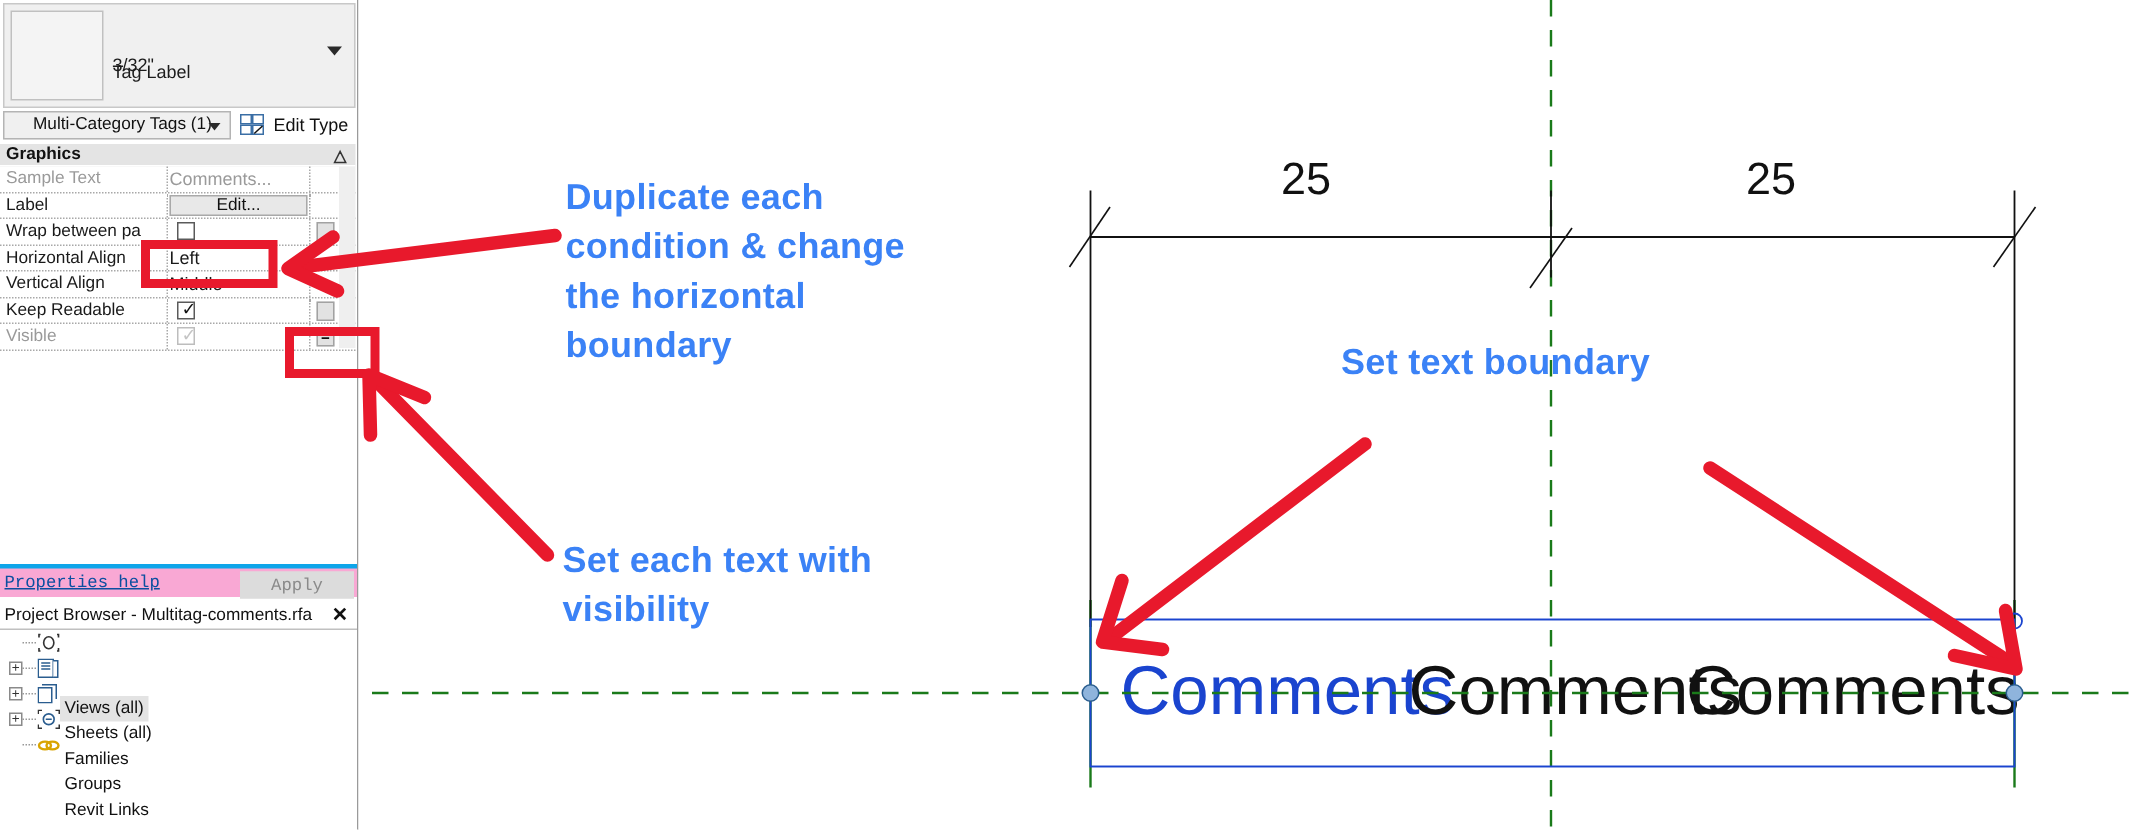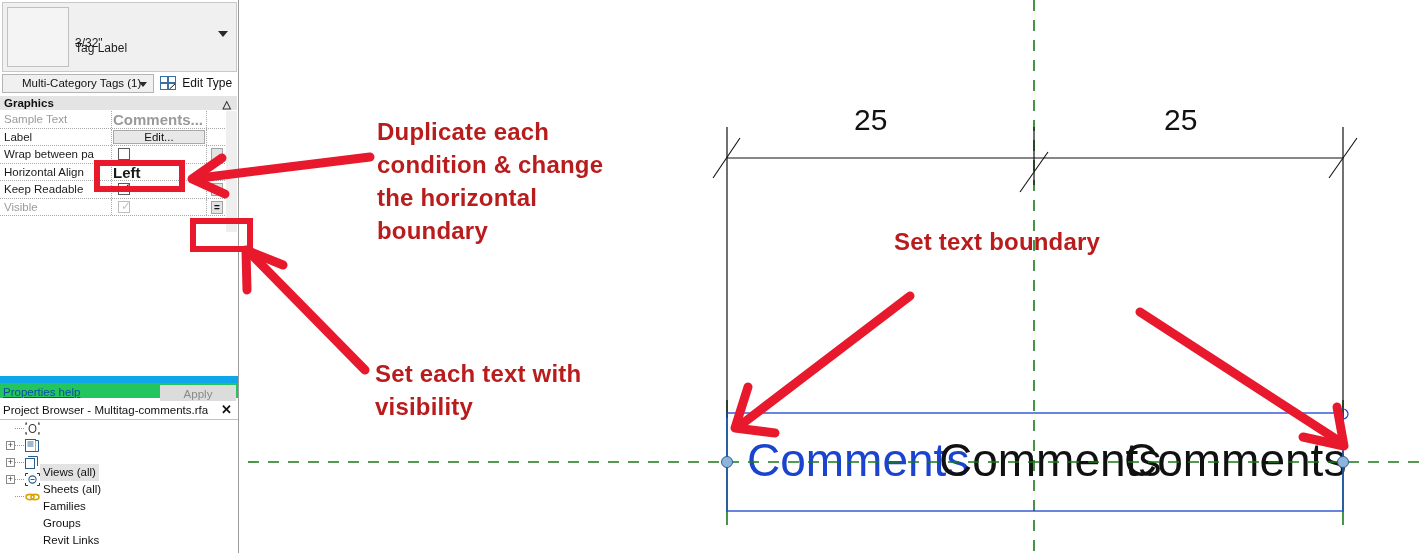--- a/index.html
+++ b/index.html
@@ -80,22 +80,22 @@
   .prop-row{
     position:relative;height:17.5px;width:237px;
     border-bottom:1px dotted #a8a8a8;box-sizing:border-box;
   }
   .prop-label{
     position:absolute;left:4px;top:1px;font-size:11.5px;color:#1a1a1a;
     white-space:nowrap;line-height:15px;
   }
   .prop-label.dim{color:#9a9a9a;}
   .prop-val{
-    position:absolute;left:113px;top:1px;font-size:15px;color:#1a1a1a;
-    white-space:nowrap;line-height:15px;font-weight:bold;
+    position:absolute;left:113px;top:1px;font-size:12px;color:#1a1a1a;
+    white-space:nowrap;line-height:15px;
   }
   .prop-val.dim{color:#9a9a9a;}
   .prop-divider{
     position:absolute;left:111px;top:0px;width:1px;height:100%;
     border-left:1px dotted #a8a8a8;
   }
   .prop-divider2{
     position:absolute;left:206px;top:0px;width:1px;height:100%;
     border-left:1px dotted #a8a8a8;
   }
@@ -123,21 +123,21 @@
     line-height:11px;font-weight:bold;
   }
   .scroll-col{
     position:absolute;left:226px;top:111px;width:11px;height:121px;
     background:#efefef;
   }
 
   
   .prop-help-bar{
     position:absolute;left:0px;top:376px;width:238px;height:22px;
-    background:#22c55e;border-top:7px solid #0ea5e9;box-sizing:border-box;
+    background:#f9a8d4;border-top:3px solid #0ea5e9;box-sizing:border-box;font-family:Liberation Mono, monospace;
   }
   .prop-help-link{
     position:absolute;left:3px;top:3px;font-size:11.5px;color:#0b4fa0;
     text-decoration:underline;white-space:nowrap;
   }
   .apply-btn{
     position:absolute;left:160px;top:2px;width:76px;height:18px;
     background:#dcdcdc;border:1px solid #dcdcdc;box-sizing:border-box;
     font-size:11.5px;color:#8a8a8a;text-align:center;line-height:17px;
   }
@@ -178,21 +178,21 @@
   .tree-lbl.sel{background:#e3e3e3;padding:0 3px;left:40px;}
 
   
   .canvas{
     position:absolute;left:239px;top:0;width:1185px;height:553px;
     background:#ffffff;overflow:hidden;
   }
 
   
   .anno{
-    position:absolute;color:#b91c1c;font-weight:bold;
+    position:absolute;color:#3b82f6;font-weight:bold;
     font-family:"Liberation Sans",sans-serif;
     font-size:24px;line-height:33px;letter-spacing:0.2px;
   }
 
   
   .dim-num{
     position:absolute;font-family:"Liberation Sans",sans-serif;
     font-size:30px;color:#111;line-height:32px;
   }
 
@@ -269,20 +269,26 @@
         <span class="mini-btn"></span>
       </div>
 
       <div class="prop-row">
         <span class="prop-divider"></span>
         <span class="prop-divider2"></span>
         <span class="prop-label">Horizontal Align</span>
         <span class="prop-val">Left</span>
       </div>
 
+      <div class="prop-row">
+        <span class="prop-divider"></span>
+        <span class="prop-divider2"></span>
+        <span class="prop-label">Vertical Align</span>
+        <span class="prop-val">Middle</span>
+      </div>
 
       <div class="prop-row">
         <span class="prop-divider"></span>
         <span class="prop-divider2"></span>
         <span class="prop-label">Keep Readable</span>
         <span class="chk">
             <span class="tick">✓</span>
           </span>
         <span class="mini-btn"></span>
       </div>

